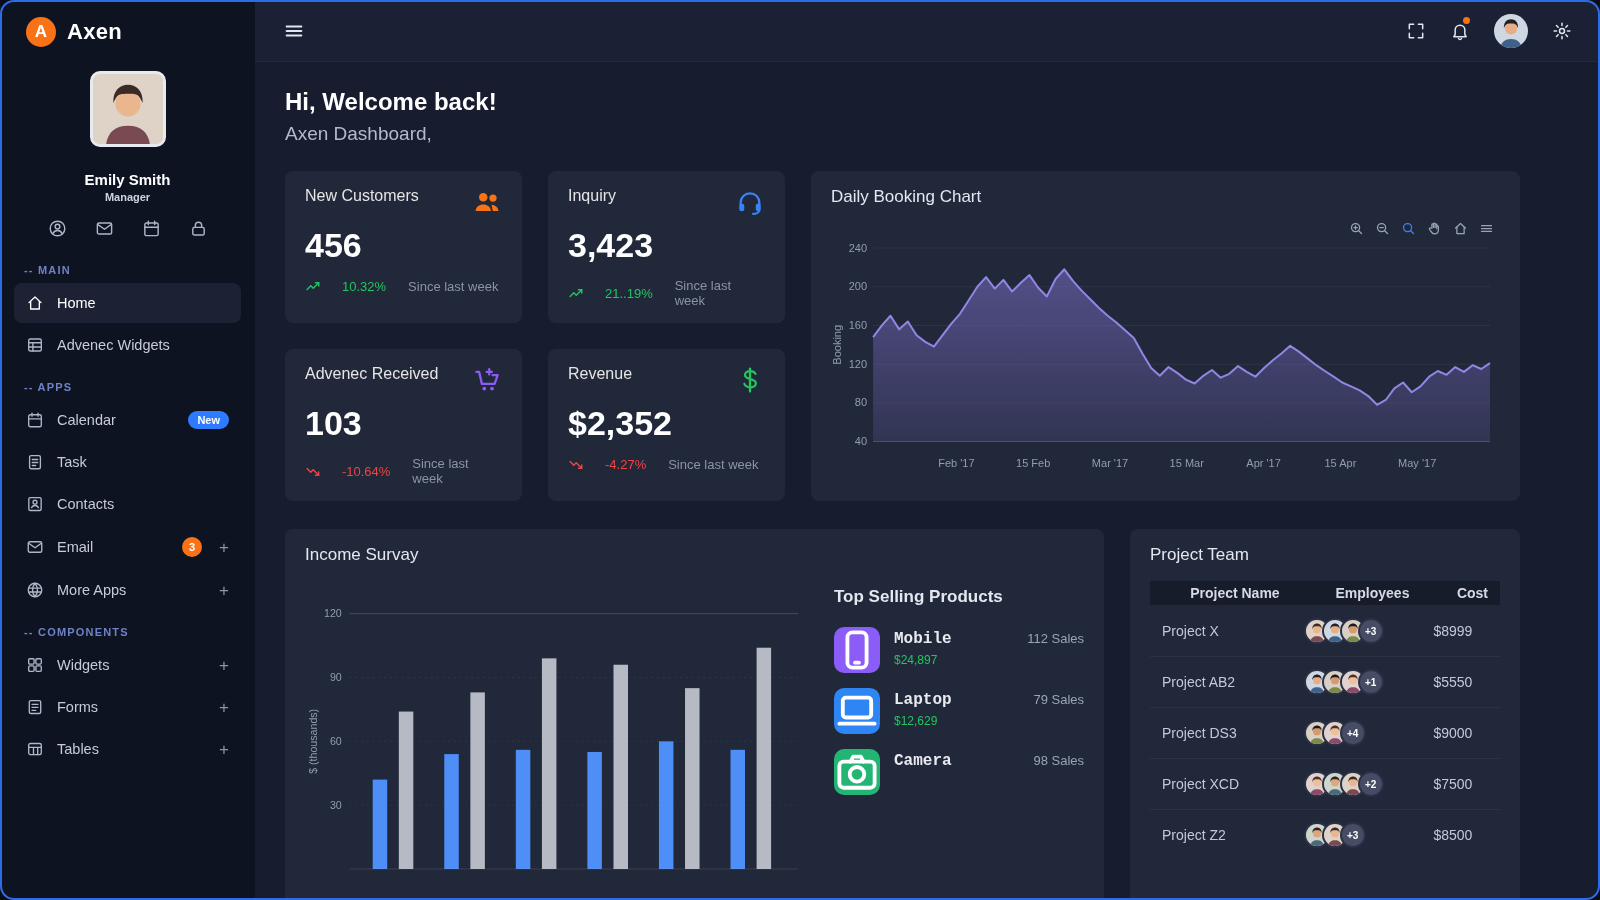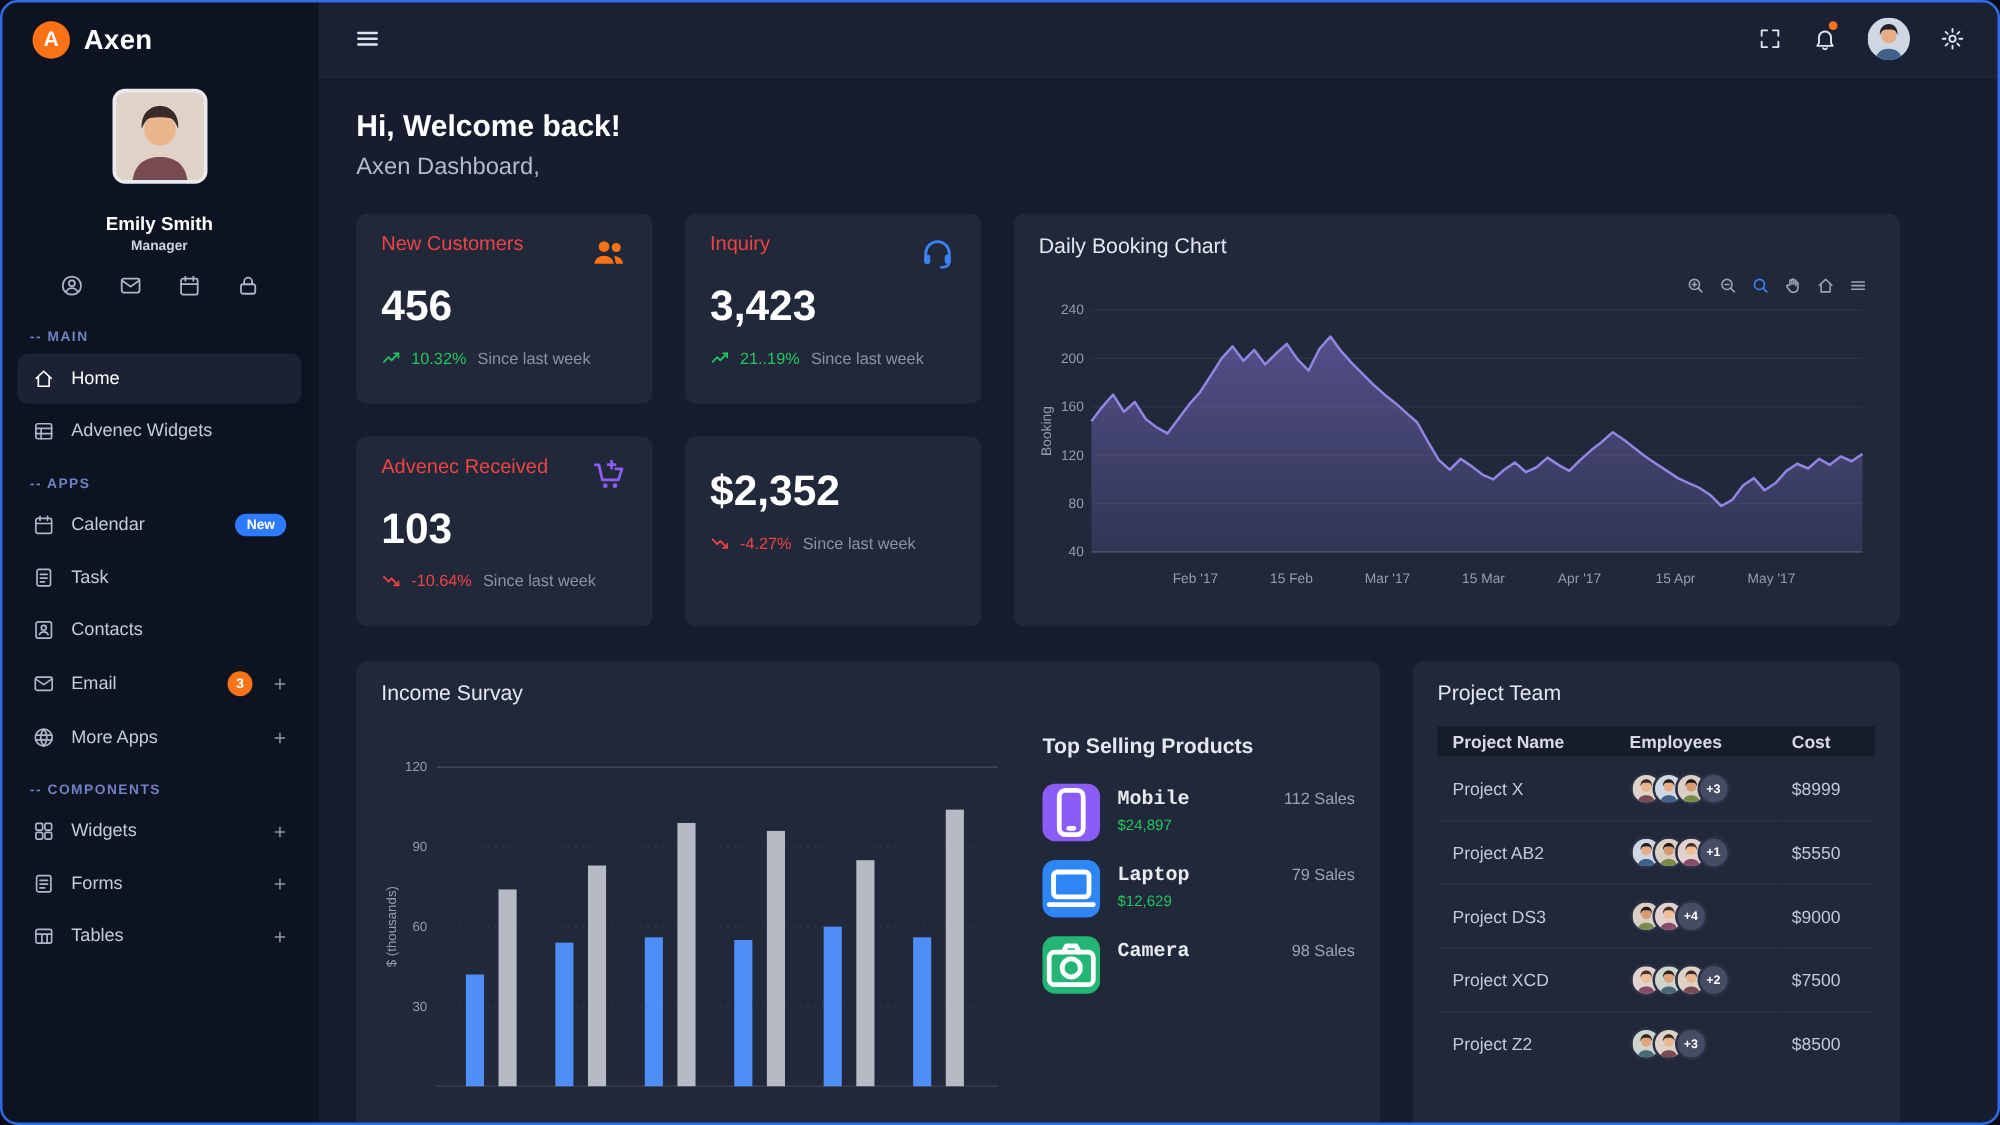--- a/index.html
+++ b/index.html
@@ -58,24 +58,24 @@
   .content { flex:1; overflow:hidden; padding:26px 80px 0 30px; }
   .welcome h1 { color:#fff; font-size:24px; font-weight:bold; }
   .welcome p { color:#b3bacd; font-size:19px; margin-top:7px; }
   .dash-grid { display:grid; grid-template-columns:237px 237px 1fr;
     grid-template-rows:152px 152px; gap:26px; margin-top:26px; }
   .card { background:#212839; border-radius:8px; padding:16px 20px; }
   .card-title { font-size:17px; color:#e4e7f0; font-weight:500; }
 
   .stat-card { display:flex; flex-direction:column; }
   .stat-top { display:flex; justify-content:space-between; align-items:flex-start; }
-  .stat-label { font-size:16px; color:#ef4444; }
+  .stat-label { font-size:16px; color:#e5e5e5; }
   .stat-icn { width:30px; height:30px; }
   .stat-value { font-size:34px; font-weight:bold; color:#fff; margin-top:9px; }
-  .stat-delta { display:flex; align-items:center; gap:7px; margin-top:13px; font-size:13px; }
+  .stat-delta { display:flex; align-items:center; gap:20px; margin-top:13px; font-size:13px; }
   .stat-delta .icn { width:17px; height:17px; }
   .trend-up-c { color:#22c55e; } .trend-down-c { color:#ef4444; }
   .stat-note { color:#8b93a7; margin-left:2px; }
 
   .chart-card { grid-column:3; grid-row:1 / 3; }
   .chart-toolbar { display:flex; gap:11px; justify-content:flex-end; color:#9aa3b8;
     margin:14px 6px 4px 0; }
   .chart-toolbar .icn { width:15px; height:15px; cursor:pointer; }
   .chart-toolbar .active-tool { color:#3b82f6; }
   .booking-chart svg { width:100%; display:block; }
@@ -90,21 +90,21 @@
   .products { width:250px; flex:0 0 auto; }
   .products-title { font-size:17px; font-weight:bold; color:#e4e7f0; margin:12px 0 20px; }
   .product-row { display:flex; gap:14px; margin-bottom:15px; cursor:pointer; }
   .product-icn { width:46px; height:46px; border-radius:10px; color:#fff; flex:0 0 auto;
     display:flex; align-items:center; justify-content:center; }
   .product-name { font-size:16px; font-weight:bold; color:#e8eaf0; margin-top:3px;font-family:Liberation Mono, monospace; }
   .product-price { font-size:12px; color:#22c55e; margin-top:5px; }
   .product-sales { margin-left:auto; font-size:13px; color:#9aa3b8; margin-top:4px; }
 
   .team-table { width:100%; border-collapse:collapse; margin-top:16px; }
-  .team-table th { background:#171c2b; color:#d6dae6; font-size:14px; text-align:left;
+  .team-table th { background:#171c2b; color:#d6dae6; font-size:14px; text-align:right;
     padding:4px 12px; font-weight:bold; }
   .team-table td { padding:12px 12px; font-size:14px; color:#c3c9d8;
     border-top:1px solid rgba(255,255,255,.05); }
   .av-stack { display:flex; align-items:center; }
   .t-av { width:26px; height:26px; border-radius:50%; border:2px solid #2a3146;
     overflow:hidden; margin-left:-8px; flex:0 0 auto; cursor:pointer; background:#555; }
   .t-av:first-child { margin-left:0; }
   .t-av svg { width:100%; height:100%; display:block; }
   .t-more { background:#454c63; color:#fff; font-size:10px; font-weight:bold;
     display:flex; align-items:center; justify-content:center; }
@@ -455,20 +455,29 @@
                 <svg viewBox="0 0 24 24" fill="none" stroke="currentColor" stroke-width="2" stroke-linecap="round" stroke-linejoin="round">
                   <path d="M3 7.8 8.2 13l3.4-3.4 7.8 7.8"></path>
                   <path d="M14.8 17.4h4.6v-4.6"></path>
                 </svg>
               </span>
               <span class="trend-down-c">-10.64%</span>
               <span class="stat-note">Since last week</span>
             </div>
           </section>
           <section class="card stat-card">
+            <div class="stat-top">
+              <span class="stat-label">Revenue</span>
+              <span class="icn stat-icn trend-down-c" style="color:#22c55e">
+                <svg viewBox="0 0 24 24" fill="none" stroke="currentColor" stroke-width="1.8" stroke-linecap="round" stroke-linejoin="round">
+                  <path d="M12 2.8v18.4"></path>
+                  <path d="M16.4 7.1c-.7-1.5-2.3-2.2-4.3-2.2-2.3 0-4.1 1.2-4.1 3.1 0 4.3 8.7 2.2 8.7 6.6 0 2-1.9 3.2-4.4 3.2-2.3 0-4.1-.9-4.8-2.7"></path>
+                </svg>
+              </span>
+            </div>
             <div class="stat-value">$2,352</div>
             <div class="stat-delta">
               <span class="icn trend-down-c">
                 <svg viewBox="0 0 24 24" fill="none" stroke="currentColor" stroke-width="2" stroke-linecap="round" stroke-linejoin="round">
                   <path d="M3 7.8 8.2 13l3.4-3.4 7.8 7.8"></path>
                   <path d="M14.8 17.4h4.6v-4.6"></path>
                 </svg>
               </span>
               <span class="trend-down-c">-4.27%</span>
               <span class="stat-note">Since last week</span>

